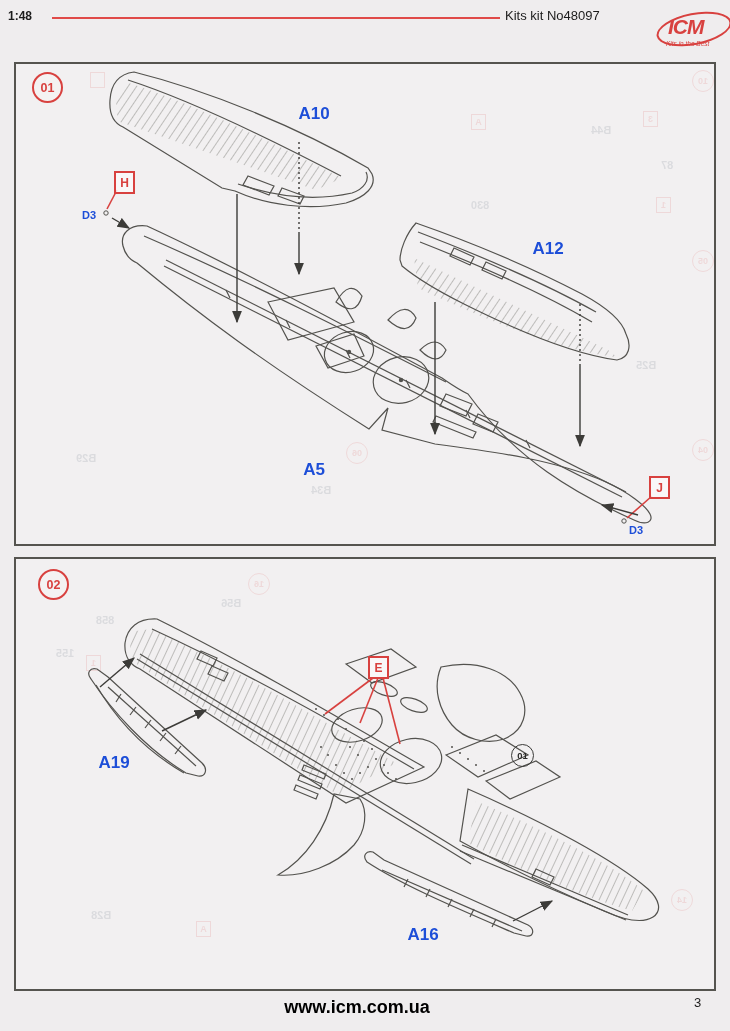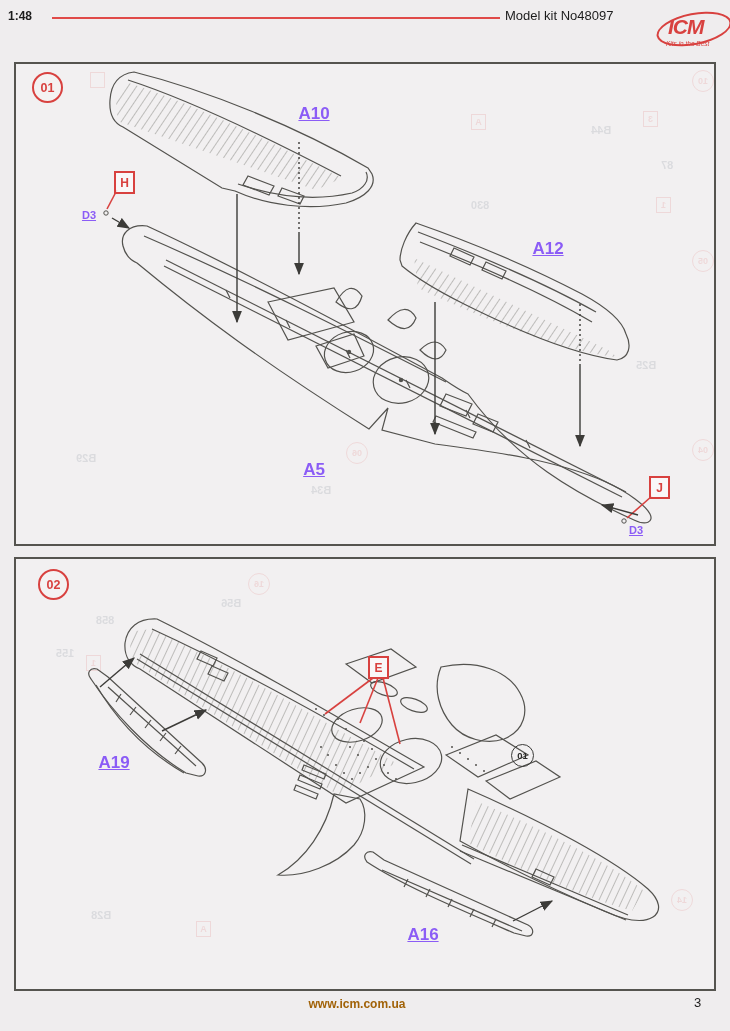--- a/index.html
+++ b/index.html
@@ -20,46 +20,46 @@
   
   .panel{position:absolute;left:14px;width:702px;background:#f2f0f1;border:2px solid #55544f;box-sizing:border-box;}
   #panel1{top:62px;height:484px;}
   #panel2{top:557px;height:434px;}
   .panel svg{position:absolute;left:0;top:0;}
   
   .badge{position:absolute;width:27px;height:27px;border:2.5px solid #d8413f;border-radius:50%;
          display:flex;align-items:center;justify-content:center;
          font-size:12.5px;font-weight:bold;color:#d8413f;background:rgba(245,243,244,.6);}
   
-  .lbl{position:absolute;transform:translate(-50%,-50%);font-size:17px;font-weight:bold;color:#8b5cf6;white-space:nowrap;text-decoration:underline;}
+  .lbl{position:absolute;transform:translate(-50%,-50%);font-size:17px;font-weight:bold;color:#1d4ed8;white-space:nowrap;}
   .lbl-sm{font-size:11px;}
   
   .redbox{position:absolute;width:17px;height:19px;border:2px solid #d8413f;background:rgba(250,248,249,.85);
           display:flex;align-items:center;justify-content:center;
           font-size:12px;font-weight:bold;color:#d8413f;}
   
   .refcircle{position:absolute;width:21px;height:21px;border:1.5px solid #3a3a38;border-radius:50%;
              display:flex;align-items:center;justify-content:center;
              font-size:9.5px;font-weight:bold;color:#2a2a28;}
   
   .ghost-sq{position:absolute;width:13px;height:14px;border:1.5px solid #d8413f;opacity:.13;
             display:flex;align-items:center;justify-content:center;font-size:9px;font-weight:bold;color:#d8413f;transform:scaleX(-1);}
   .ghost-circ{position:absolute;width:20px;height:20px;border:1.5px solid #d8413f;border-radius:50%;opacity:.13;
             display:flex;align-items:center;justify-content:center;font-size:9px;font-weight:bold;color:#d8413f;transform:scaleX(-1);}
   .ghost-txt{position:absolute;font-size:11px;font-weight:bold;color:#8b95a0;opacity:.22;transform:scaleX(-1);white-space:nowrap;}
   
-  .footer-site{position:absolute;left:357px;top:997px;transform:translateX(-50%);font-size:12px;font-weight:bold;color:#a16207;}
+  .footer-site{position:absolute;left:357px;top:997px;transform:translateX(-50%);font-size:18px;font-weight:bold;color:#000000;}
   .footer-page{position:absolute;left:694px;top:995px;font-size:13px;color:#222;}
 </style>
 </head>
 <body>
 
 <div class="hdr-scale">1:48</div>
 <div class="hdr-rule"></div>
-<div class="hdr-kit">Model kit No48097</div>
+<div class="hdr-kit">Kits kit No48097</div>
 <div class="logo">
   <div class="logo-ellipse"></div>
   <div class="logo-text">ICM</div>
   <div class="logo-tag">Kits in the Best</div>
 </div>
 
 <div class="panel" id="panel1">
 
   <span class="ghost-sq" style="left:74px;top:8px"></span>
   <span class="ghost-circ" style="left:676px;top:6px">10</span>

